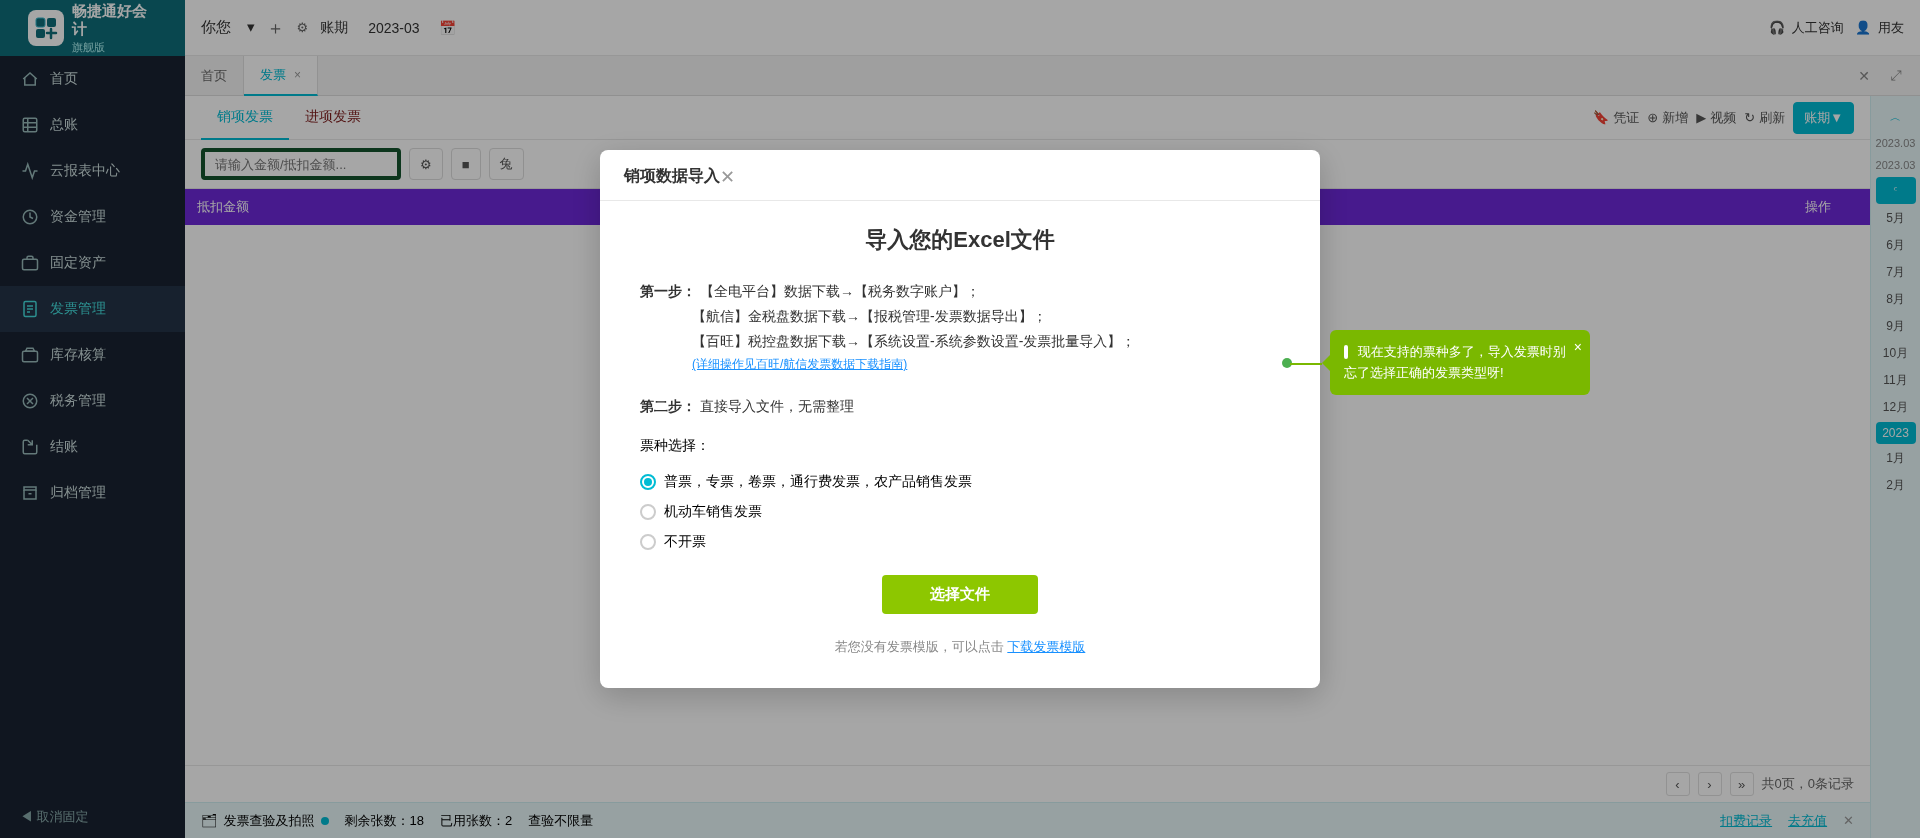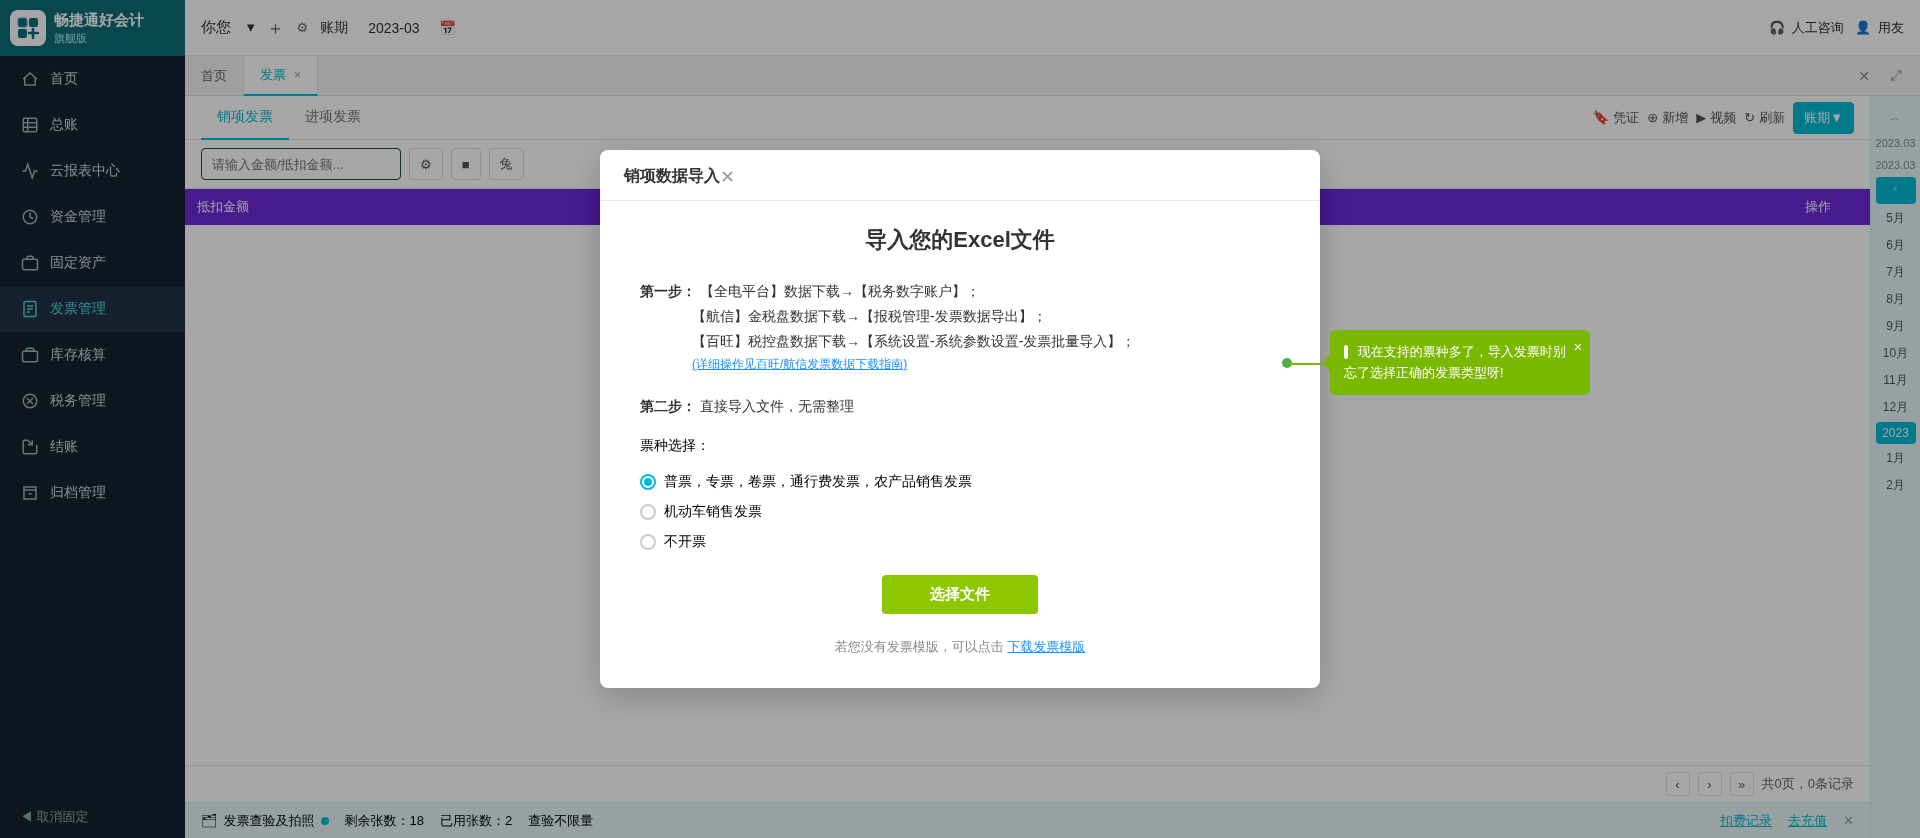--- a/index.html
+++ b/index.html
@@ -3,21 +3,21 @@
   <meta charset="utf-8">
   <style>
     * { box-sizing: border-box; margin: 0; padding: 0; }
     body { font-family: 'Microsoft YaHei', sans-serif; font-size: 13px; background: #f0f2f5; overflow: hidden; width: 1920px; height: 838px; }
 
     
     .app-container { display: flex; width: 1920px; height: 838px; }
 
     
     .sidebar { width: 185px; background: #1a2332; color: #fff; display: flex; flex-direction: column; flex-shrink: 0; }
-    .sidebar-logo { display: flex; align-items: center; padding: 12px 10px; background: #0e6e7a; height: 56px; }
+    .sidebar-logo { display: flex; align-items: center; padding: 12px 28px; background: #0e6e7a; height: 56px; }
     .sidebar-logo-icon { width: 36px; height: 36px; background: #fff; border-radius: 8px; display: flex; align-items: center; justify-content: center; margin-right: 8px; flex-shrink: 0; }
     .sidebar-logo-icon svg { width: 24px; height: 24px; }
     .sidebar-logo-text { font-size: 15px; font-weight: bold; line-height: 1.2; }
     .sidebar-logo-sub { font-size: 11px; color: #aee; margin-top: 2px; }
     .sidebar-scroll { overflow-y: auto; flex: 1; }
     .sidebar-scroll::-webkit-scrollbar { width: 4px; }
     .sidebar-item { display: flex; align-items: center; padding: 13px 20px; cursor: pointer; color: #cdd; font-size: 14px; }
     .sidebar-item.active { background: #243447; }
     .sidebar-item-icon { width: 20px; height: 20px; margin-right: 10px; display: flex; align-items: center; justify-content: center; flex-shrink: 0; }
     .sidebar-bottom { padding: 12px 20px; color: #8aa; font-size: 13px; display: flex; align-items: flex-start; cursor: pointer; }
@@ -42,25 +42,25 @@
     .tab-close { margin-left: 8px; color: #999; font-size: 12px; }
     .tab-win-controls { margin-left: auto; display: flex; align-items: center; gap: 8px; padding-right: 12px; }
     .tab-win-btn { width: 24px; height: 24px; display: flex; align-items: center; justify-content: center; cursor: pointer; color: #888; font-size: 14px; }
 
     
     .content { flex: 1; display: flex; overflow: hidden; position: relative; }
 
     
     .left-panel { flex: 1; display: flex; flex-direction: column; overflow: hidden; background: #fff; }
     .sub-tabs { display: flex; align-items: center; padding: 0 16px; border-bottom: 1px solid #e8e8e8; height: 44px; flex-shrink: 0; }
-    .sub-tab { padding: 0 16px; height: 44px; display: flex; align-items: center; cursor: pointer; font-size: 14px; color: #737373; border-bottom: 2px solid transparent; }
+    .sub-tab { padding: 0 16px; height: 44px; display: flex; align-items: center; cursor: pointer; font-size: 14px; color: #7f1d1d; border-bottom: 2px solid transparent; }
     .sub-tab.active { color: #00bcd4; border-bottom: 2px solid #00bcd4; }
 
     .toolbar { display: flex; align-items: center; padding: 8px 16px; gap: 8px; border-bottom: 1px solid #e8e8e8; flex-shrink: 0; }
-    .search-input { height: 32px; border: 1px solid #14532d; border-radius: 4px; padding: 0 10px; font-size: 13px; width: 200px; color: #999; }
+    .search-input { height: 32px; border: 4px solid #14532d; border-radius: 4px; padding: 0 10px; font-size: 13px; width: 200px; color: #999; }
     .toolbar-btn { height: 32px; display: flex; align-items: center; gap: 4px; padding: 0 10px; border: 1px solid #ddd; border-radius: 4px; background: #fff; cursor: pointer; font-size: 13px; color: #555; }
     .toolbar-btn.teal { background: #00bcd4; color: #fff; border-color: #00bcd4; }
     .toolbar-actions { display: flex; gap: 8px; align-items: center; }
     .action-btn { display: flex; align-items: center; gap: 4px; cursor: pointer; color: #555; font-size: 13px; }
 
     
     .table-header { display: flex; background: #6d28d9; color: #fff; height: 36px; align-items: center; padding: 0 12px; font-size: 13px; flex-shrink: 0; }
     .th { flex: 1; }
     .th.op { flex: 0 0 80px; text-align: center; }
 

